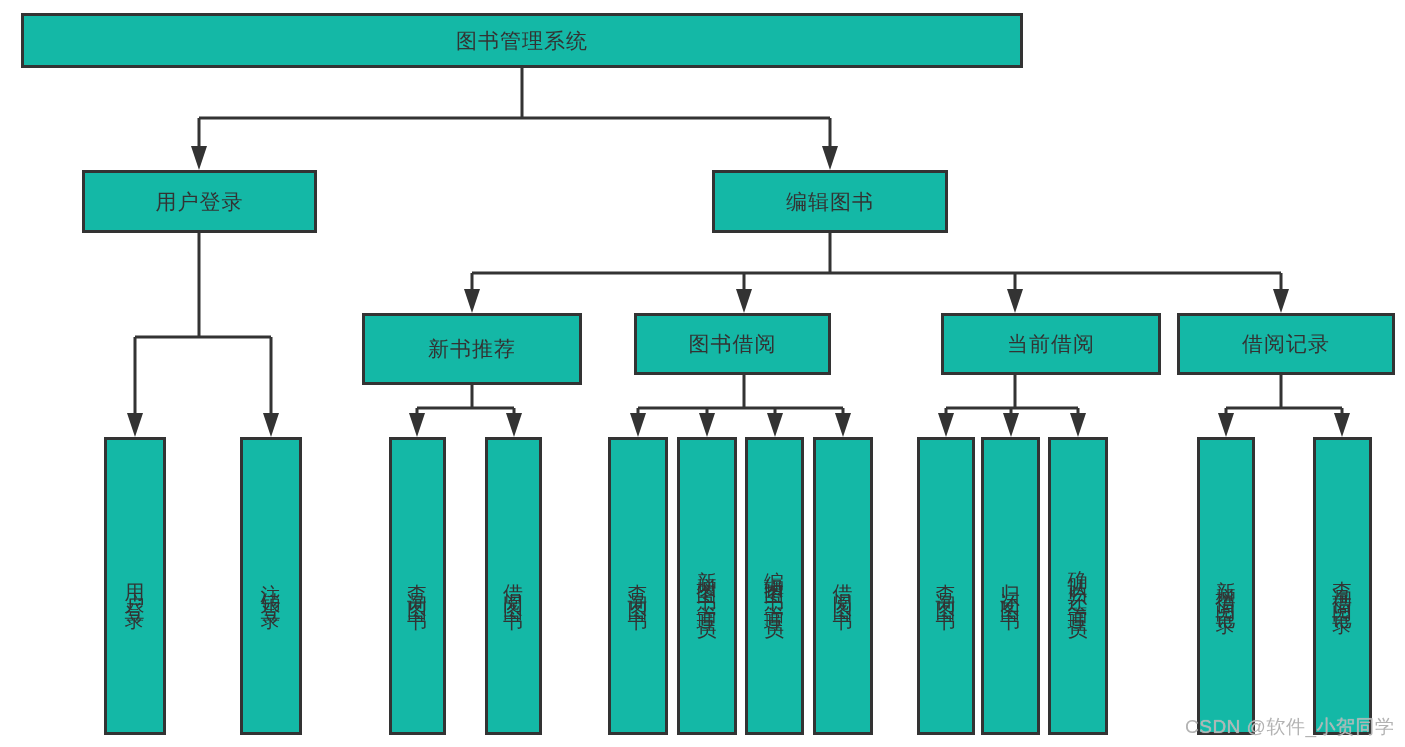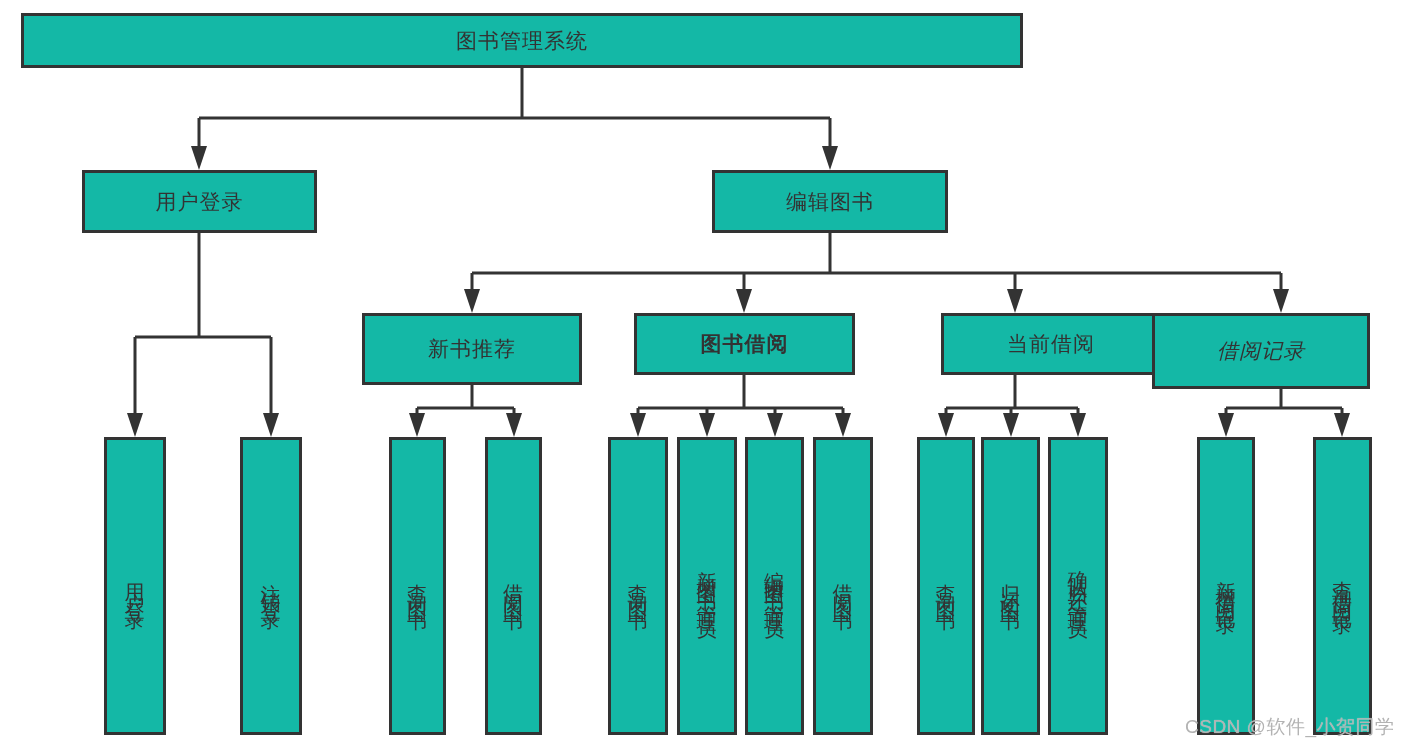--- a/index.html
+++ b/index.html
@@ -20,23 +20,23 @@
   .vbox .vlabel{
     writing-mode:vertical-rl;text-orientation:mixed;
     font-size:20px;letter-spacing:9px;line-height:1;white-space:nowrap;
   }
   .vbox.long .vlabel{letter-spacing:7px;}
   
   .n-root{left:21px;top:13px;width:1002px;height:55px;}
   .n-l2a{left:82px;top:170px;width:235px;height:63px;}
   .n-l2b{left:712px;top:170px;width:236px;height:63px;}
   .n-l3a{left:362px;top:313px;width:220px;height:72px;}
-  .n-l3b{left:634px;top:313px;width:221px;height:62px;font-weight:bold;}
+  .n-l3b{left:634px;top:313px;width:197px;height:62px;}
   .n-l3c{left:905px;top:313px;width:220px;height:62px;margin-left:36px;}
-  .n-l3d{left:1152px;top:313px;width:218px;height:76px;font-style:italic;}
+  .n-l3d{left:1177px;top:313px;width:218px;height:62px;}
   .n-v1{left:104px;top:437px;width:62px;height:298px;}
   .n-v2{left:240px;top:437px;width:62px;height:298px;}
   .n-v3{left:389px;top:437px;width:57px;height:298px;}
   .n-v4{left:485px;top:437px;width:57px;height:298px;}
   .n-v5{left:608px;top:437px;width:60px;height:298px;}
   .n-v6{left:677px;top:437px;width:60px;height:298px;}
   .n-v7{left:745px;top:437px;width:59px;height:298px;}
   .n-v8{left:813px;top:437px;width:60px;height:298px;}
   .n-v9{left:917px;top:437px;width:58px;height:298px;}
   .n-v10{left:981px;top:437px;width:59px;height:298px;}

